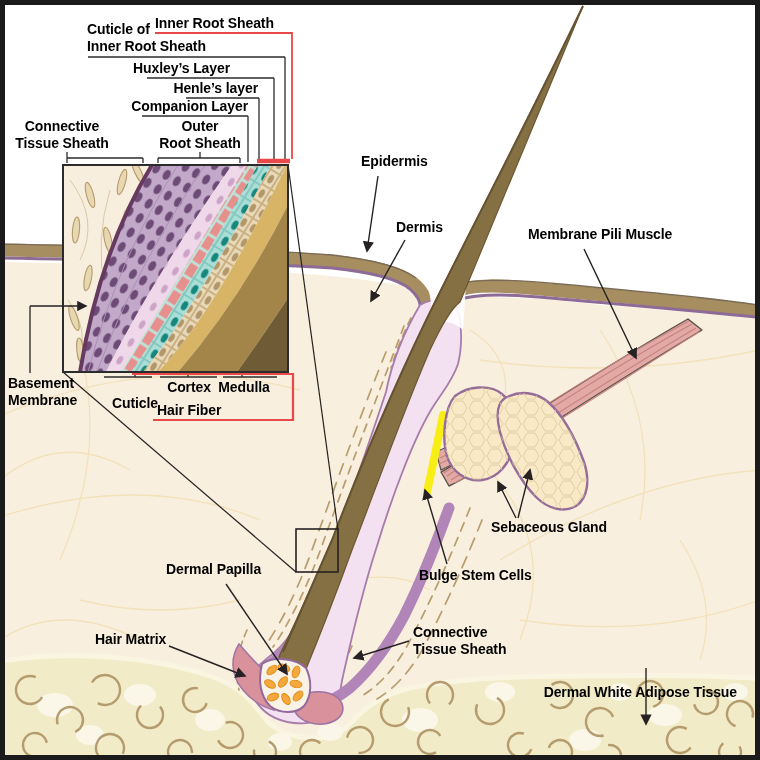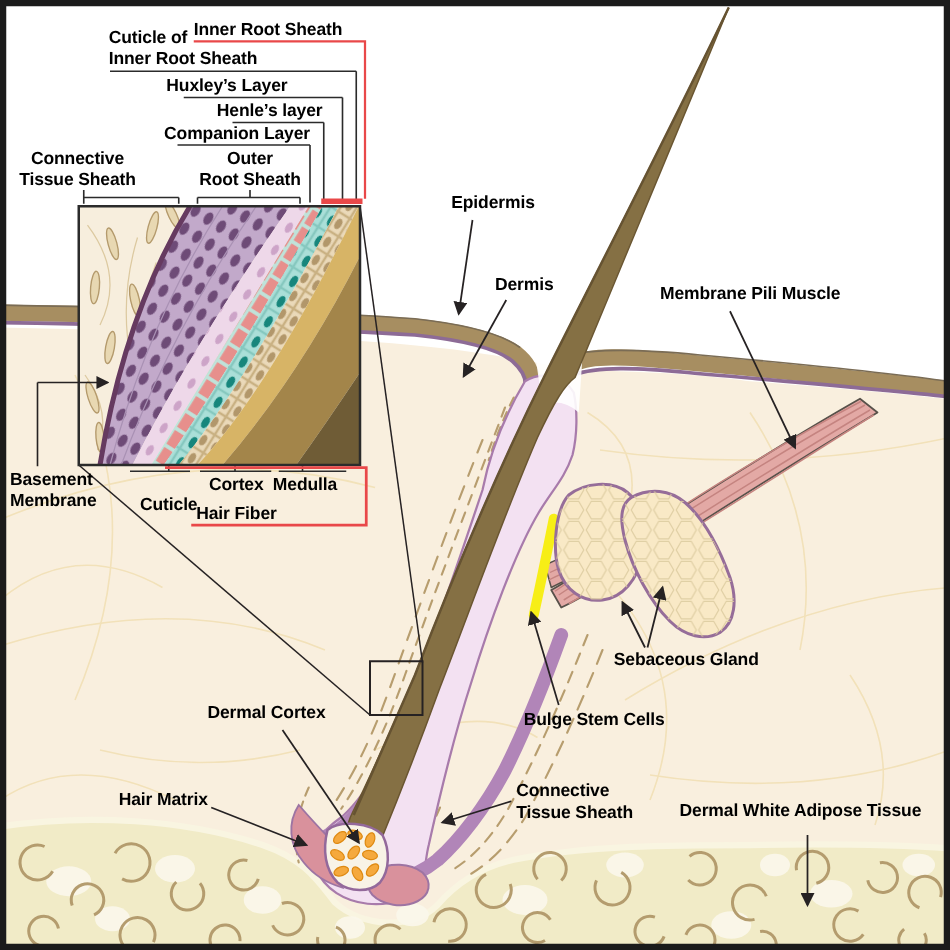--- a/index.html
+++ b/index.html
@@ -303,18 +303,18 @@
 <div class="lbl xc" style="left:135px;top:379px;margin-top:16px;">Cuticle</div>
 <div class="lbl xc" style="left:189px;top:379px;">Cortex</div>
 <div class="lbl xc" style="left:244px;top:379px;">Medulla</div>
 <div class="lbl" style="left:157px;top:402px;">Hair Fiber</div>
 
 <div class="lbl" style="left:361px;top:153px;">Epidermis</div>
 <div class="lbl" style="left:396px;top:219px;">Dermis</div>
 <div class="lbl" style="left:528px;top:226px;">Membrane Pili Muscle</div>
 <div class="lbl" style="left:491px;top:519px;">Sebaceous Gland</div>
 <div class="lbl" style="left:419px;top:567px;">Bulge Stem Cells</div>
-<div class="lbl" style="left:166px;top:561px;">Dermal Cortex</div>
+<div class="lbl" style="left:166px;top:561px;">Dermal Papilla</div>
 <div class="lbl" style="left:95px;top:631px;">Hair Matrix</div>
 <div class="lbl" style="left:413px;top:624px;"><span>Connective</span><br><span>Tissue Sheath</span></div>
-<div class="lbl" style="right:23px;top:640px;text-align:center;">Dermal White Adipose Tissue</div>
+<div class="lbl" style="right:23px;top:684px;text-align:center;">Dermal White Adipose Tissue</div>
 
 </div>
 
 </body></html>

